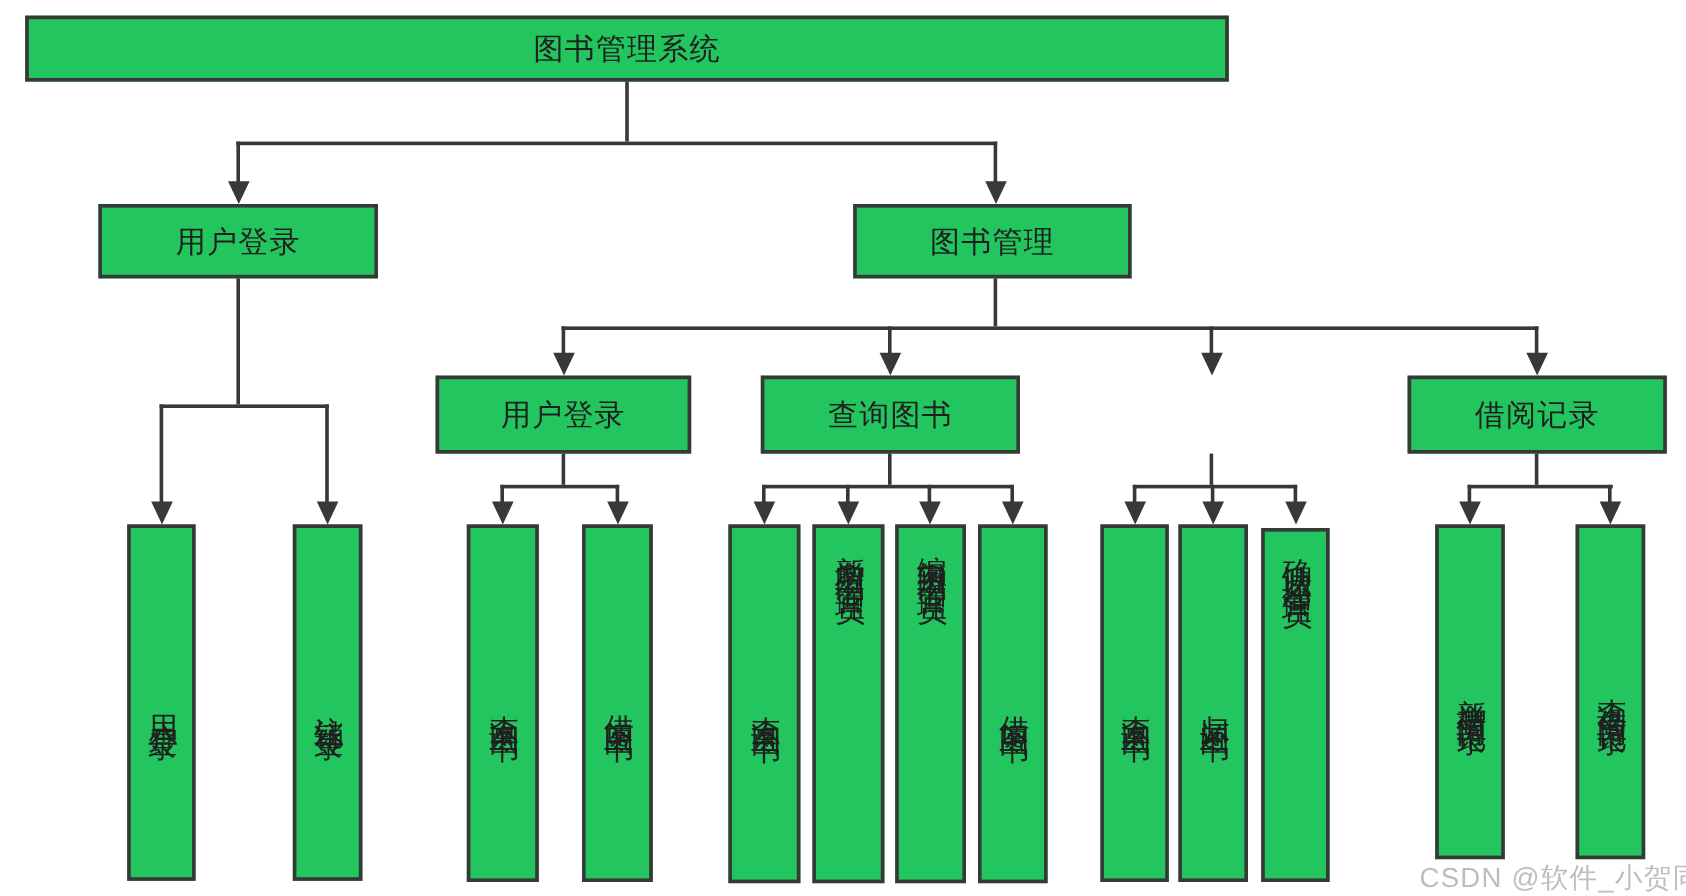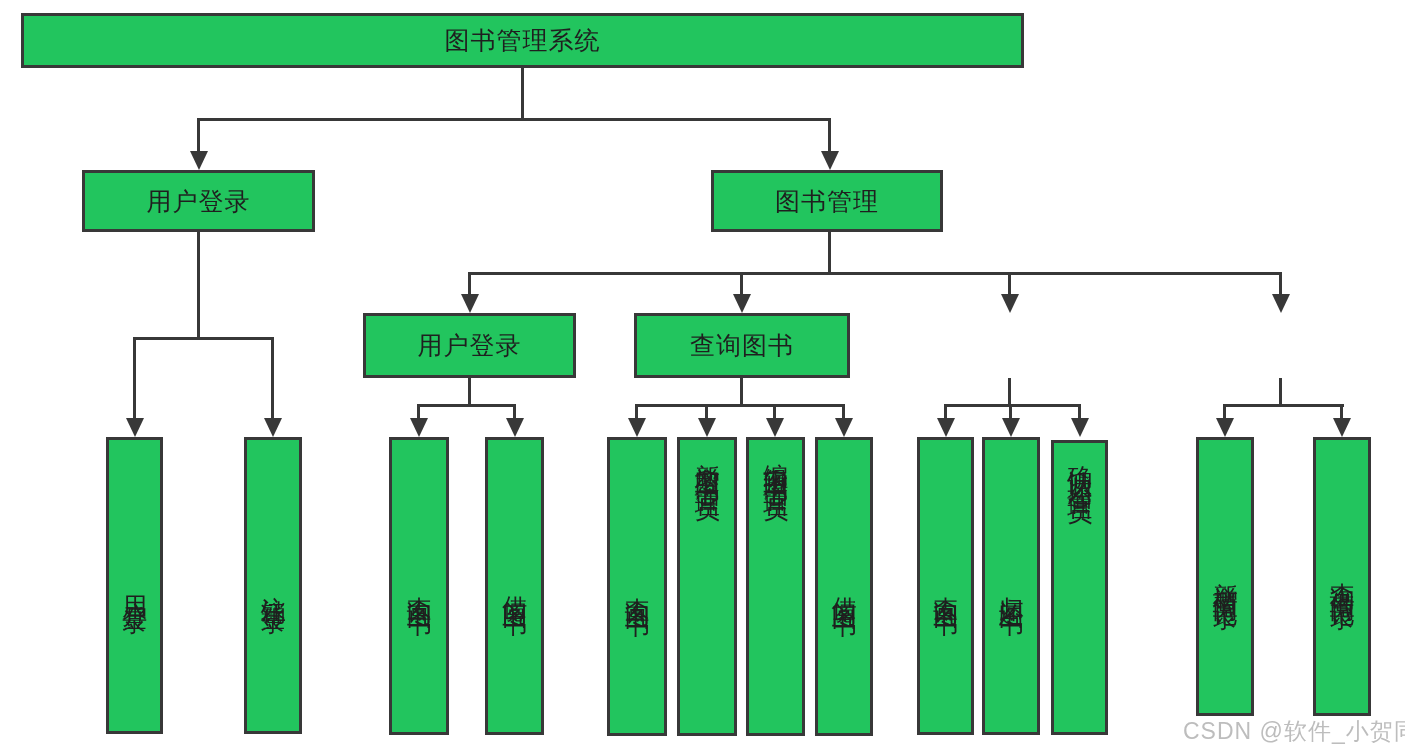--- a/index.html
+++ b/index.html
@@ -74,20 +74,23 @@
   <div class="ar" style="left:461px;top:294px"></div>
   <div class="ar" style="left:733px;top:294px"></div>
   <div class="ar" style="left:1001px;top:294px"></div>
   <div class="ar" style="left:1272px;top:294px"></div>
 
   <div class="node h" style="left:363px;top:313px;width:213px;height:65px">
     <span>用户登录</span>
   </div>
   <div class="node h" style="left:634px;top:313px;width:216px;height:65px">
     <span>查询图书</span>
+  </div>
+  <div class="node h" style="left:1173px;top:313px;width:216px;height:65px">
+    <span>借阅记录</span>
   </div>
 
   <div class="vl" style="left:468px;top:378px;height:26px"></div>
   <div class="hl" style="left:417px;top:404px;width:99px"></div>
   <div class="vl" style="left:417px;top:404px;height:17px"></div>
   <div class="vl" style="left:513px;top:404px;height:17px"></div>
   <div class="ar" style="left:410px;top:418px"></div>
   <div class="ar" style="left:506px;top:418px"></div>
 
   <div class="vl" style="left:740px;top:378px;height:26px"></div>

